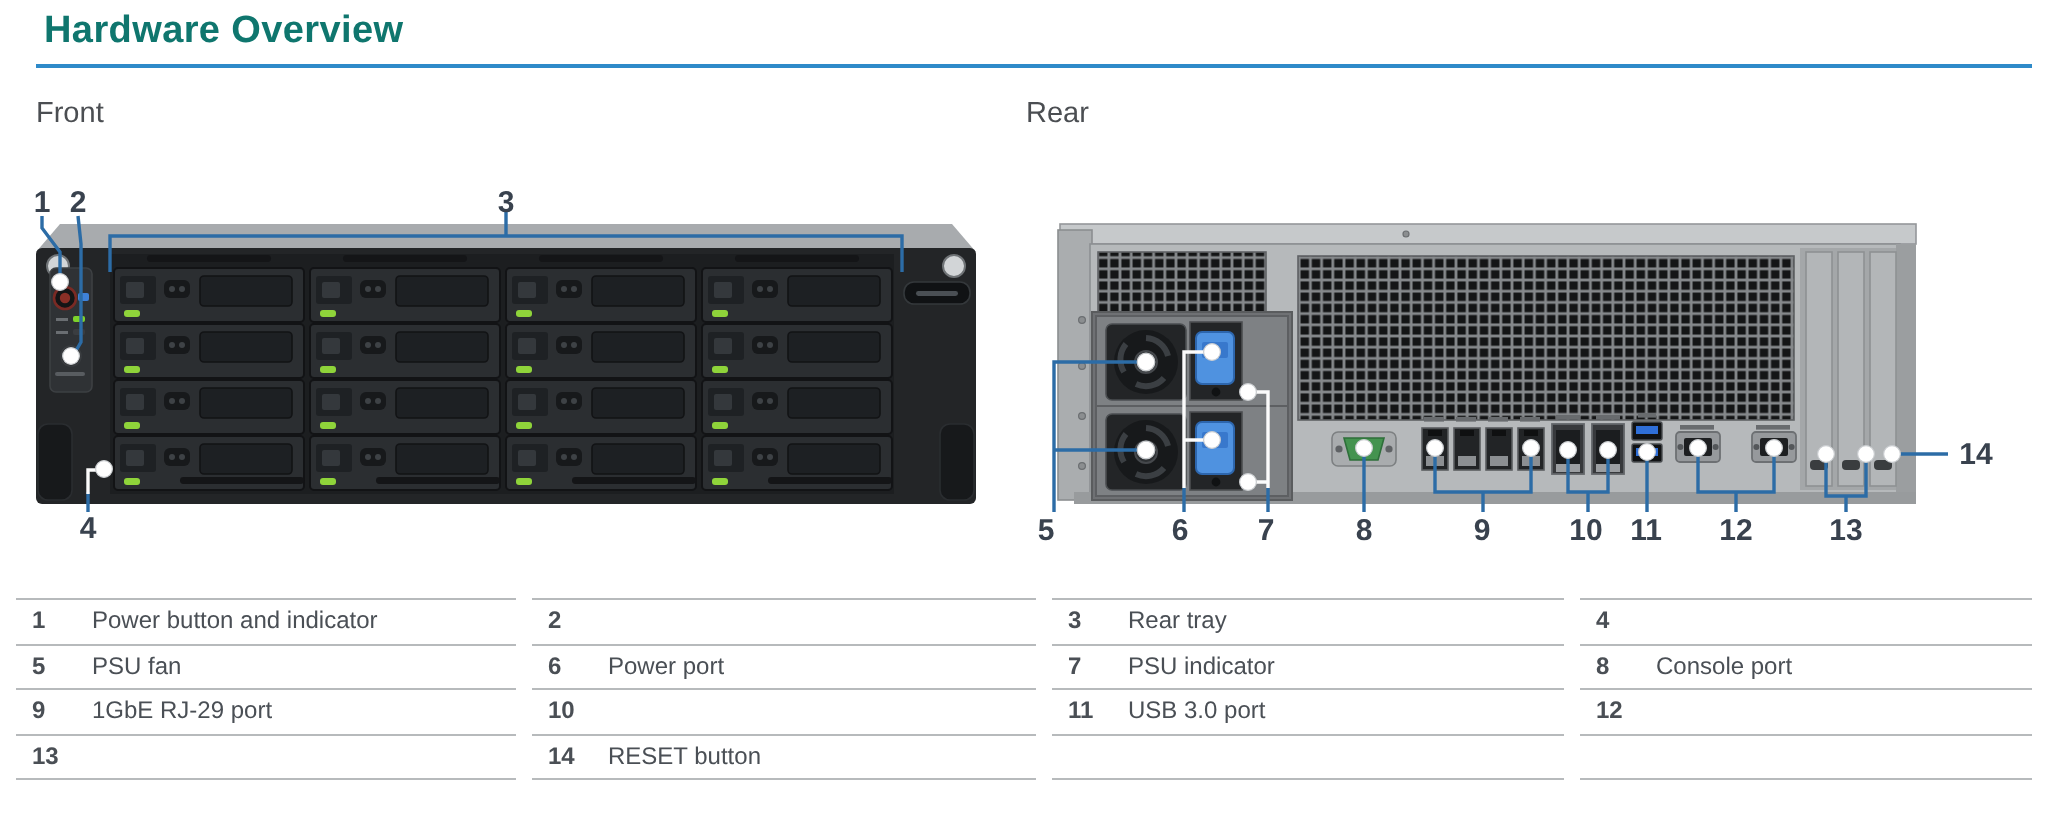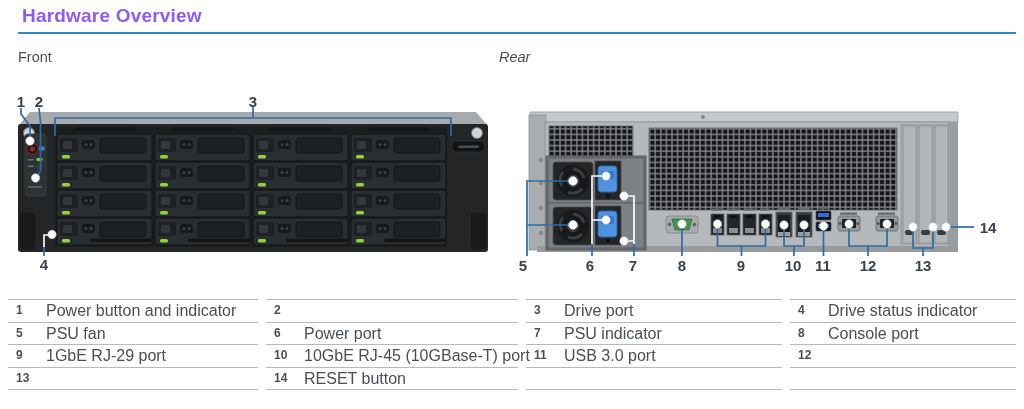--- a/index.html
+++ b/index.html
@@ -3,45 +3,45 @@
 <meta charset="utf-8">
 <style>
   html,body{margin:0;padding:0;}
   body{
     width:1024px;height:409px;position:relative;background:#ffffff;
     font-family:"Liberation Sans", sans-serif;overflow:hidden;
     -webkit-font-smoothing:antialiased;
   }
   .abs{position:absolute;}
   #title{
-    left:22px;top:5px;font-size:19px;font-weight:600;color:#8b5cf6;letter-spacing:.2px;
+    left:22px;top:5px;font-size:19px;font-weight:600;color:#0f766e;letter-spacing:.2px;
   }
   #title-rule{left:18px;top:32px;width:998px;height:2px;background:#2e8ac9;}
   .section-label{font-size:14.5px;color:#4b4e52;text-align:center;}
   #front-label{left:18px;top:49px;}
-  #rear-label{left:499px;top:49px;font-style:italic;}
+  #rear-label{left:513px;top:49px;}
   #diagram-svg{left:0;top:0;pointer-events:none;}
   .co{
     position:absolute;transform:translateX(-50%);
     font-size:15px;font-weight:bold;color:#39424e;line-height:15px;white-space:nowrap;
   }
   
   #legend{
     left:8px;top:299px;width:1008px;display:flex;gap:8px;
   }
   .tg{display:flex;flex-direction:column;}
   .tr{
     display:flex;align-items:center;height:21.5px;line-height:21.5px;
     border-top:1.5px solid #b7babc;
   }
   .tg .tr:last-child{border-bottom:1.5px solid #b7babc;}
   .tn{
     flex:0 0 30px;padding-left:8px;font-size:12px;font-weight:bold;color:#4a4f55;
   }
-  .tl{font-size:16px;color:#4a4f55;white-space:nowrap;}
+  .tl{font-size:12px;color:#4a4f55;white-space:nowrap;}
 </style>
 </head>
 <body>
 
 <div class="abs" id="title">Hardware Overview</div>
 <div class="abs" id="title-rule"></div>
 <div class="abs section-label" id="front-label">Front</div>
 <div class="abs section-label" id="rear-label">Rear</div>
 
 <svg class="abs" id="diagram-svg" width="1024" height="295" viewBox="0 0 1024 295" xmlns="http://www.w3.org/2000/svg">
@@ -335,49 +335,47 @@
   <div class="tg" style="width:252px">
     <div class="tr">
         <span class="tn">2</span>
       </div>
     <div class="tr">
         <span class="tn">6</span>
         <span class="tl">Power port</span>
       </div>
     <div class="tr">
         <span class="tn">10</span>
-        <span class="tl">10GbE RJ-45 (10GBase-T) port</span>
       </div>
     <div class="tr">
         <span class="tn">14</span>
         <span class="tl">RESET button</span>
       </div>
   </div>
   <div class="tg" style="width:256px">
     <div class="tr">
         <span class="tn">3</span>
-        <span class="tl">Drive port</span>
+        <span class="tl">Rear tray</span>
       </div>
     <div class="tr">
         <span class="tn">7</span>
         <span class="tl">PSU indicator</span>
       </div>
     <div class="tr">
         <span class="tn">11</span>
         <span class="tl">USB 3.0 port</span>
       </div>
     <div class="tr">
         <span class="tn"></span>
         <span class="tl"></span>
       </div>
   </div>
   <div class="tg" style="width:226px">
     <div class="tr">
         <span class="tn">4</span>
-        <span class="tl">Drive status indicator</span>
       </div>
     <div class="tr">
         <span class="tn">8</span>
         <span class="tl">Console port</span>
       </div>
     <div class="tr">
         <span class="tn">12</span>
       </div>
     <div class="tr">
         <span class="tn"></span>

